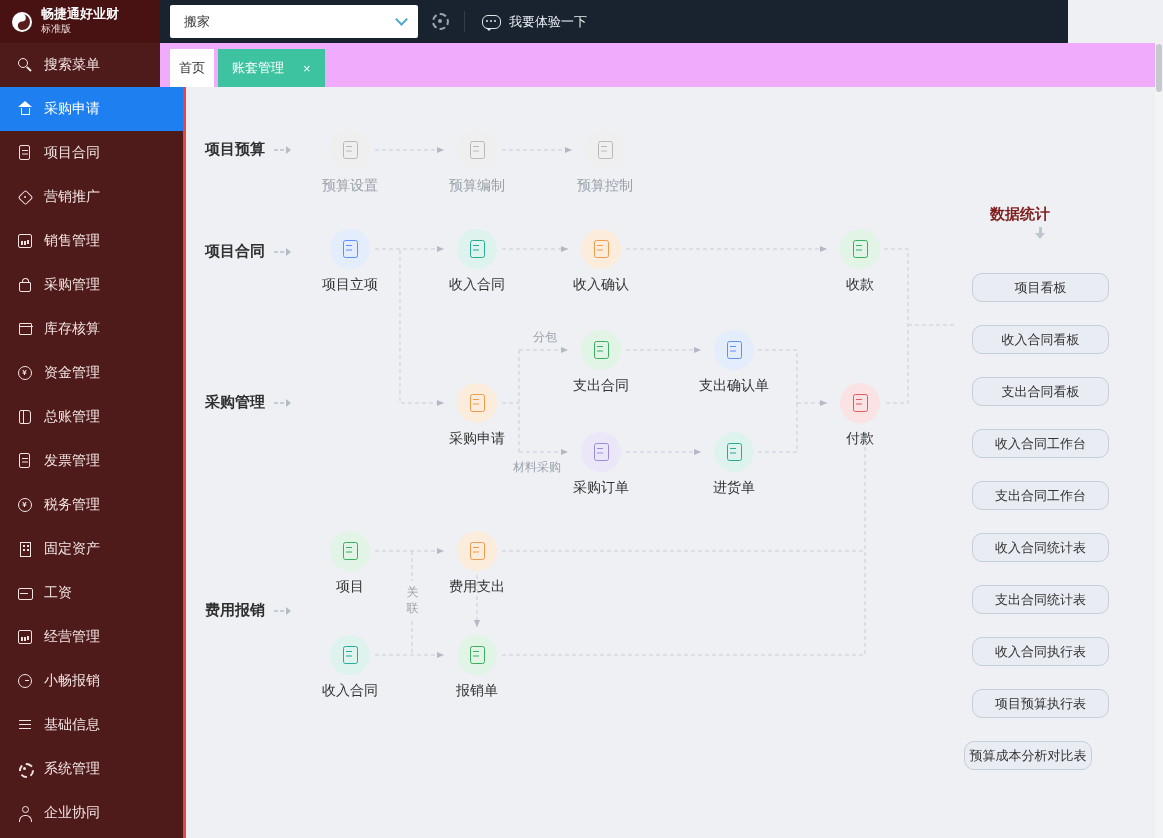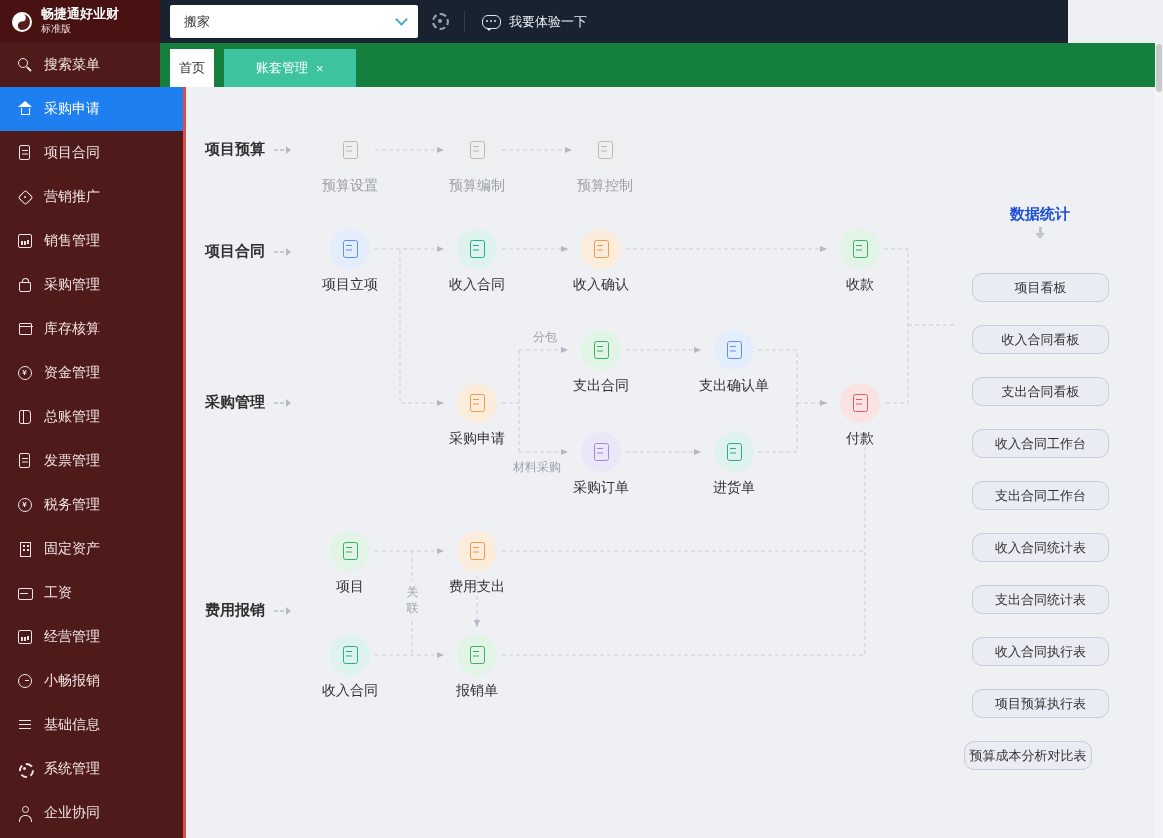--- a/index.html
+++ b/index.html
@@ -21,24 +21,24 @@
   .gear-icon::after{content:"";position:absolute;left:3.5px;top:3.5px;width:4px;height:4px;background:#9aa6b5;border-radius:50%}
   .tb-divider{position:absolute;left:464px;top:11px;width:1px;height:21px;background:#323e4e}
   .experience{position:absolute;left:482px;top:0;height:43px;display:flex;align-items:center;gap:8px;
               color:#e9eef4;font-size:13px;cursor:pointer}
   .chat-icon{width:17px;height:12px;border:1.5px solid #dfe5ec;border-radius:6px;position:relative;flex:none}
   .chat-icon::before{content:"";position:absolute;left:3px;bottom:-6px;border:3px solid transparent;border-top-color:#dfe5ec}
   .chat-icon::after{content:"";position:absolute;left:2.5px;top:4px;width:2px;height:2px;border-radius:50%;
                     background:#dfe5ec;box-shadow:4px 0 0 #dfe5ec,8px 0 0 #dfe5ec}
 
   
-  .tabbar{position:absolute;left:160px;top:43px;width:995px;height:44px;background:#15803d;z-index:25}
+  .tabbar{position:absolute;left:160px;top:43px;width:995px;height:44px;background:#f0abfc;z-index:25}
   .tab{position:absolute;bottom:0;height:38px;display:flex;align-items:center;font-size:13px;cursor:pointer}
   .tab-home{left:10px;background:#fff;color:#333;padding:0 9px}
-  .tab-active{left:64px;background:#3ec3a0;color:#fff;padding:0 32px;gap:8px}
+  .tab-active{left:58px;background:#3ec3a0;color:#fff;padding:0 14px;gap:19px}
   .tab-close{font-size:13px;line-height:1;opacity:.95;cursor:pointer}
 
   
   .sidebar{position:absolute;left:0;top:43px;width:186px;height:795px;background:#4e1a1a;z-index:20}
   .side-item{height:44px;display:flex;align-items:center;gap:11px;padding-left:17px;color:#f3e4e4;
              font-size:14px;cursor:pointer}
   .side-item.active{background:#1e80f0;color:#fff}
   .side-red-bar{position:absolute;right:0;top:0;width:3px;height:100%;background:#e04a4a;z-index:5}
 
   
@@ -95,22 +95,22 @@
   .c-blue  .nc{background:#e4edfc;color:#5b8ff9}
   .c-teal  .nc{background:#def3ee;color:#26ab96}
   .c-orange .nc{background:#fcecdc;color:#f09a4e}
   .c-green .nc{background:#e1f4e6;color:#3aaf5f}
   .c-purple .nc{background:#ebe7f8;color:#9b8bdd}
   .c-red   .nc{background:#fbe3e3;color:#e05c5c}
 
   .elabel{position:absolute;z-index:3;font-size:12px;color:#9ba2ac;white-space:nowrap}
   .elabel-vert{width:15px;line-height:16px;text-align:center;background:#eef0f4;padding:3px 0;white-space:normal}
 
-  .stats-title{position:absolute;left:990px;top:205px;width:100px;text-align:center;
-               font-size:15px;font-weight:bold;color:#1d4ed8;z-index:3}
+  .stats-title{position:absolute;left:990px;top:205px;width:100px;
+               font-size:15px;font-weight:bold;color:#7f1d1d;z-index:3}
   .stat-arrow{position:absolute;left:1034px;top:227px;width:12px;height:13px;z-index:3}
   .stat-arrow::before{content:"";position:absolute;left:4.5px;top:0;width:3px;height:6px;background:#c0c6cf}
   .stat-arrow::after{content:"";position:absolute;left:1px;top:6px;border-left:5px solid transparent;border-right:5px solid transparent;border-top:6px solid #c0c6cf}
   .stat-btn{position:absolute;left:972px;width:137px;height:29px;background:#e9edf3;border:1px solid #c5cedb;
             border-radius:10px;display:flex;align-items:center;justify-content:center;font-size:13px;color:#333;
             box-sizing:border-box;z-index:4;cursor:pointer;white-space:nowrap}
   .stat-btn.wide{left:964px;width:128px}
 
   
   .pg-scroll{position:absolute;right:0;top:43px;width:8px;height:795px;background:#f3f4f6;z-index:40}

